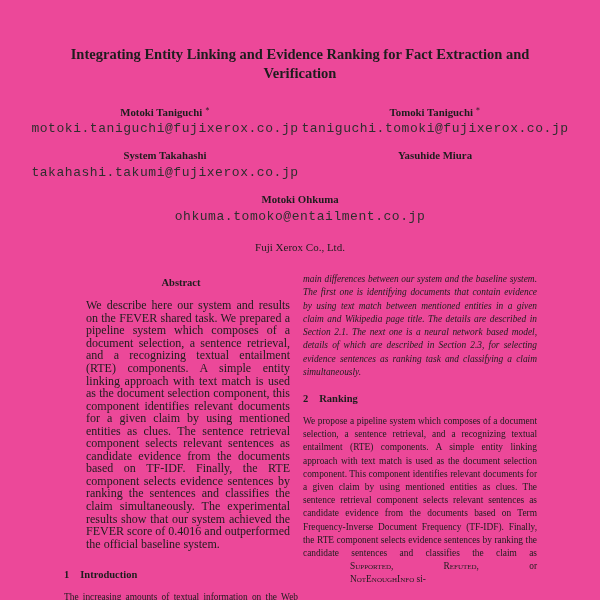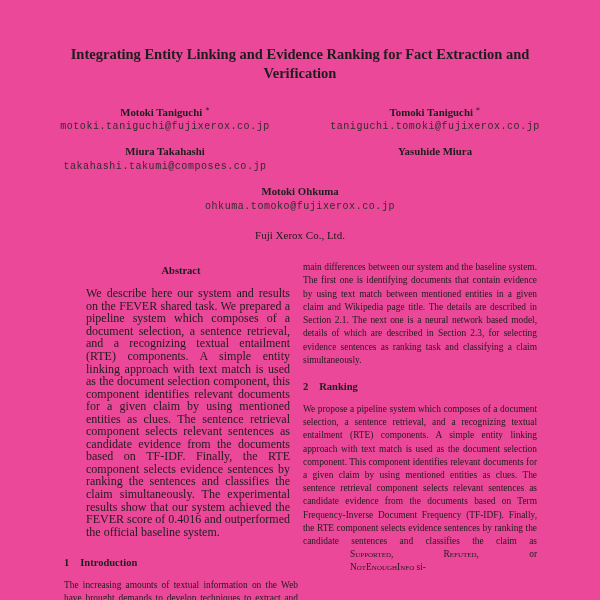--- a/index.html
+++ b/index.html
@@ -28,21 +28,21 @@
   }
   .authors-row.row-1 { margin-top: 21px; }
   .authors-row.row-2 { margin-top: 13px; }
   .authors-row.row-3 { margin-top: 13px; width: 600px; }
   .author-block { flex: 1; text-align: center; }
   .author-name { font-size: 10.8px; font-weight: bold; }
   .author-name sup { font-size: 7px; font-weight: bold; }
   .author-email {
     margin-top: 4px;
     font-family: "Liberation Mono", "DejaVu Sans Mono", monospace;
-    font-size: 10px;
+    font-size: 13px;
     letter-spacing: 0.55px;
     color: #2e2e2e;
     white-space: nowrap;
   }
   .affiliation {
     margin-top: 17px;
     text-align: center;
     font-size: 11px;
   }
   .columns {
@@ -71,21 +71,21 @@
     font-weight: bold;
   }
   .col-left .section-heading { margin: 19px 0 11px 0; }
   .col-right .section-heading { margin: 14px 0 11px 0; }
   .body-text {
     margin: 0;
     font-size: 9.4px;
     line-height: 13.2px;
     text-align: justify;
   }
-  .col-right .body-text.first { margin-top: 1px; }
+  .col-right .body-text.first { margin-top: 1px; font-style: italic; }
   .smallcaps { font-variant: small-caps; margin-left: 47px; }
 </style>
 </head>
 <body>
 
 <div class="page">
 
   <div class="title">Integrating Entity Linking and Evidence Ranking for Fact Extraction and Verification</div>
 
   <div class="authors-row row-1">
@@ -94,32 +94,32 @@
       <div class="author-email">motoki.taniguchi@fujixerox.co.jp</div>
     </div>
     <div class="author-block">
       <div class="author-name"><span>Tomoki Taniguchi</span> <sup>∗</sup></div>
       <div class="author-email">taniguchi.tomoki@fujixerox.co.jp</div>
     </div>
   </div>
 
   <div class="authors-row row-2">
     <div class="author-block">
-      <div class="author-name"><span>Miura Takahashi</span></div>
-      <div class="author-email">takahashi.takumi@composes.co.jp</div>
+      <div class="author-name"><span>System Takahashi</span></div>
+      <div class="author-email">takahashi.takumi@fujixerox.co.jp</div>
     </div>
     <div class="author-block">
       <div class="author-name"><span>Yasuhide Miura</span></div>
     </div>
   </div>
 
   <div class="authors-row row-3">
     <div class="author-block">
       <div class="author-name"><span>Motoki Ohkuma</span></div>
-      <div class="author-email">ohkuma.tomoko@fujixerox.co.jp</div>
+      <div class="author-email">ohkuma.tomoko@entailment.co.jp</div>
     </div>
   </div>
 
   <div class="affiliation">Fuji Xerox Co., Ltd.</div>
 
   <div class="columns">
 
     <div class="col col-left">
       <div class="abstract-heading">Abstract</div>
       <p class="abstract-text">We describe here our system and results on the FEVER shared task. We prepared a pipeline system which composes of a document selection, a sentence retrieval, and a recognizing textual entailment (RTE) components. A simple entity linking approach with text match is used as the document selection component, this component identifies relevant documents for a given claim by using mentioned entities as clues. The sentence retrieval component selects relevant sentences as candidate evidence from the documents based on TF-IDF. Finally, the RTE component selects evidence sentences by ranking the sentences and classifies the claim simultaneously. The experimental results show that our system achieved the FEVER score of 0.4016 and outperformed the official baseline system.</p>

